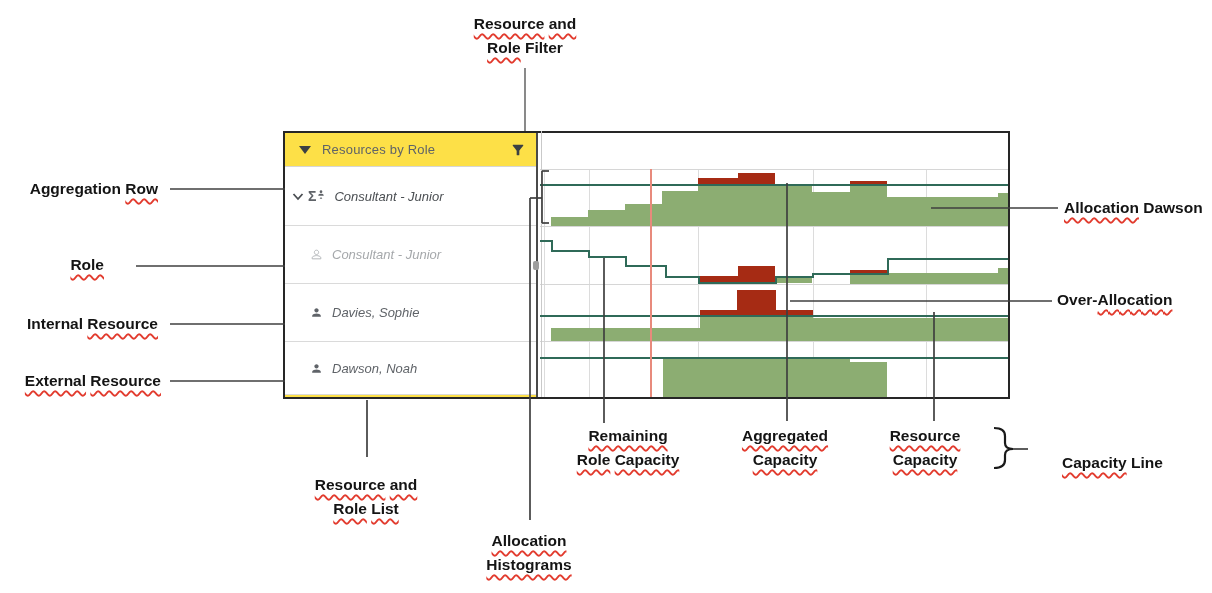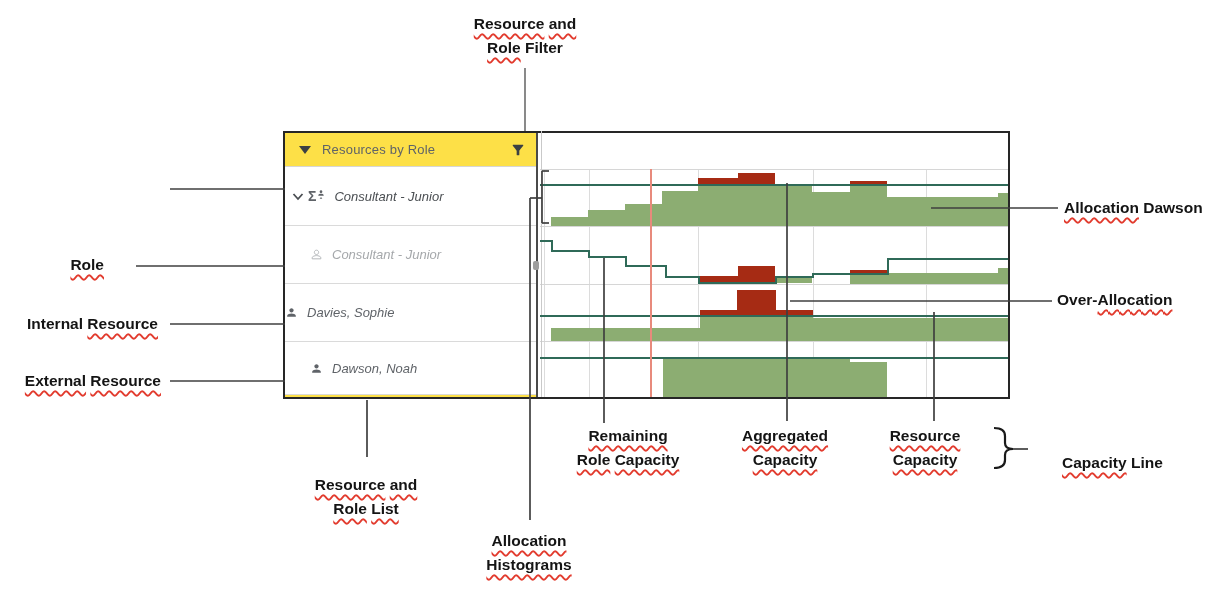--- a/index.html
+++ b/index.html
@@ -35,21 +35,21 @@
            padding:0 10px 0 14px;box-sizing:border-box;}
   .tri{width:0;height:0;border-left:6px solid transparent;border-right:6px solid transparent;
        border-top:8px solid #3c4043;margin-right:11px;cursor:pointer;}
   .ltitle{font-size:13px;color:#5f6368;letter-spacing:.2px;flex:1;}
   .funnel{display:flex;align-items:center;cursor:pointer;}
   .lrow{position:absolute;left:0;width:100%;display:flex;align-items:center;
         box-sizing:border-box;border-bottom:1px solid #dadada;background:#fff;}
   .lrow .lbl{font-size:13px;margin-left:9px;font-style:italic;}
   .r1{top:34px;height:59px;padding-left:7px;}
   .r2{top:93px;height:58px;padding-left:25px;}
-  .r3{top:151px;height:58px;text-align:center;}
+  .r3{top:151px;height:58px;padding-left:25px;text-align:center;}
   .r4{top:209px;height:53px;padding-left:25px;}
   .c-dark{color:#4a4e52;}
   .c-light{color:#a5a8ab;}
   .c-mid{color:#5f6368;}
   .chev{display:flex;align-items:center;margin-right:4px;cursor:pointer;}
   .sigma{display:inline-flex;align-items:flex-start;font:700 14px "Liberation Sans",sans-serif;
          color:#5f6368;line-height:14px;}
   .divider{position:absolute;left:251px;top:0;width:2px;height:100%;background:#4a4a4a;}
 
   .handle{position:absolute;left:533px;top:261px;width:6px;height:9px;background:#9e9e9e;
@@ -73,20 +73,23 @@
   .brace{stroke:#1a1a1a;stroke-width:2.2;fill:none;}
 </style>
 </head>
 <body>
 
 <div class="stage">
 
   <div class="ann" id="ann-filter">
       <div><span class="sq">Resource</span> <span class="sq">and</span></div>
       <div><span class="sq">Role</span> <span>Filter</span></div>
+    </div>
+  <div class="ann" id="ann-aggregation-row">
+      <div><span>Aggregation</span> <span class="sq">Row</span></div>
     </div>
   <div class="ann" id="ann-role">
       <div><span class="sq">Role</span></div>
     </div>
   <div class="ann" id="ann-internal">
       <div><span>Internal</span> <span class="sq">Resource</span></div>
     </div>
   <div class="ann" id="ann-external">
       <div><span class="sq">External</span> <span class="sq">Resource</span></div>
     </div>

